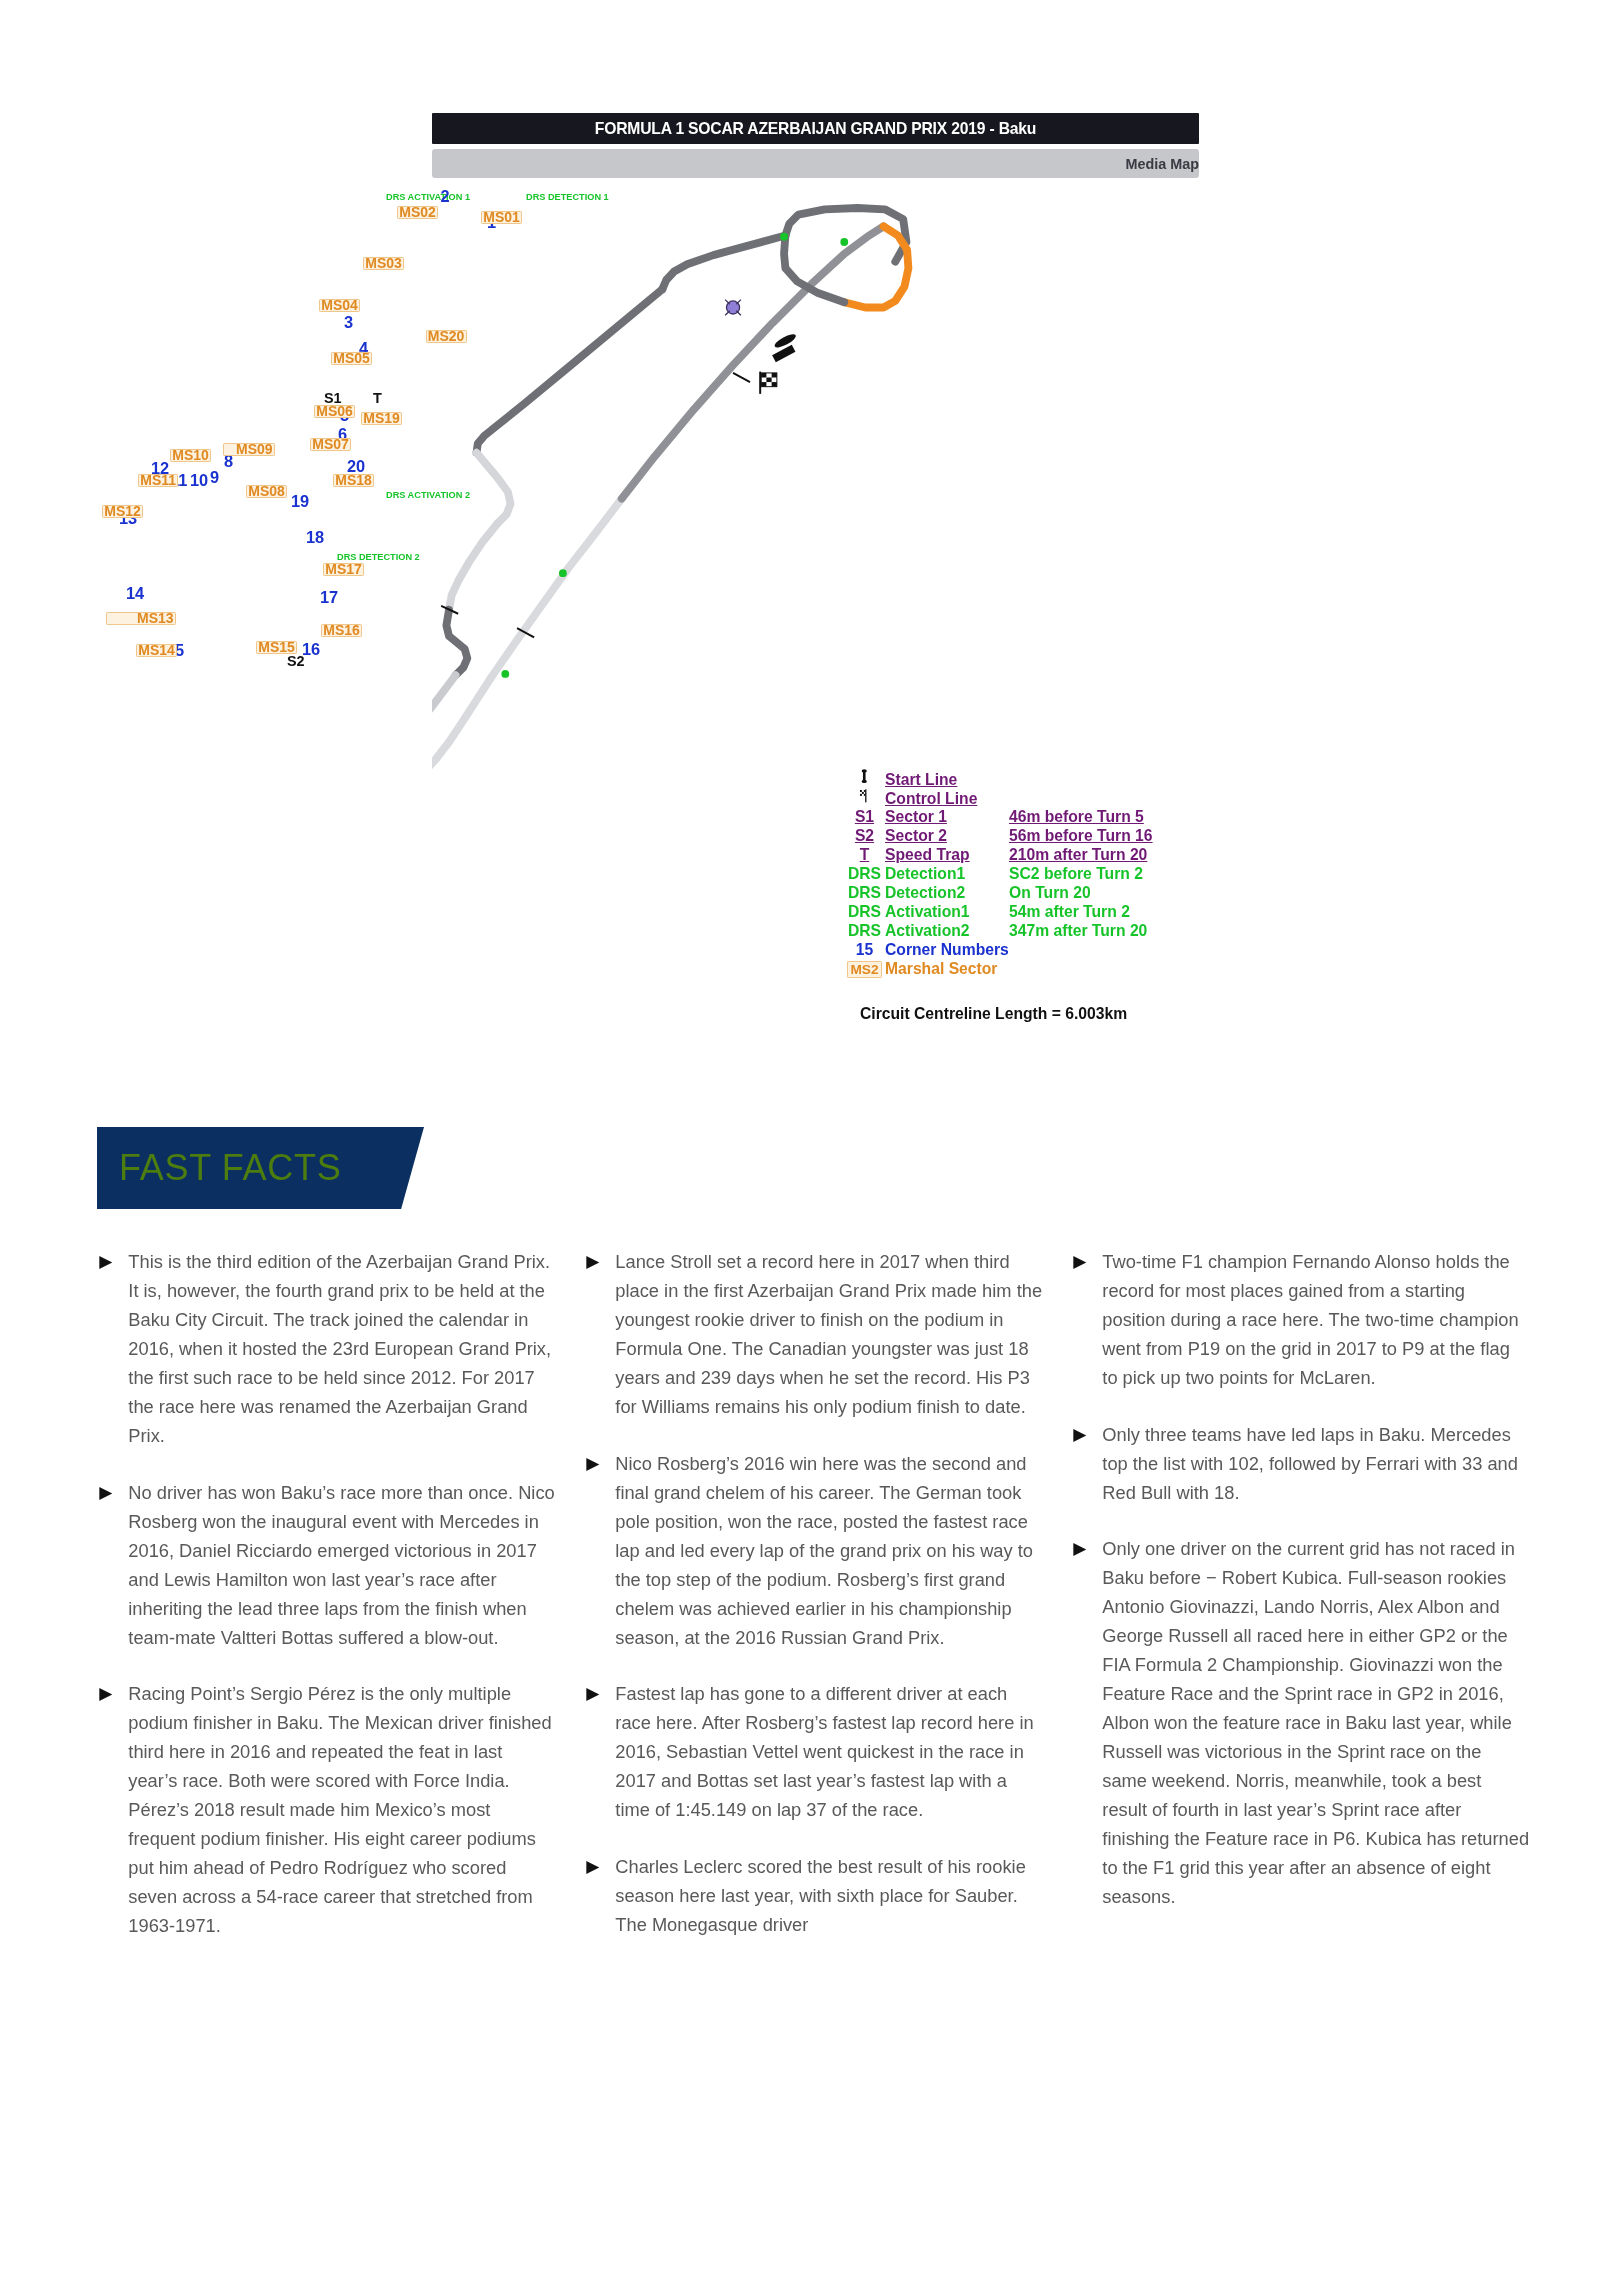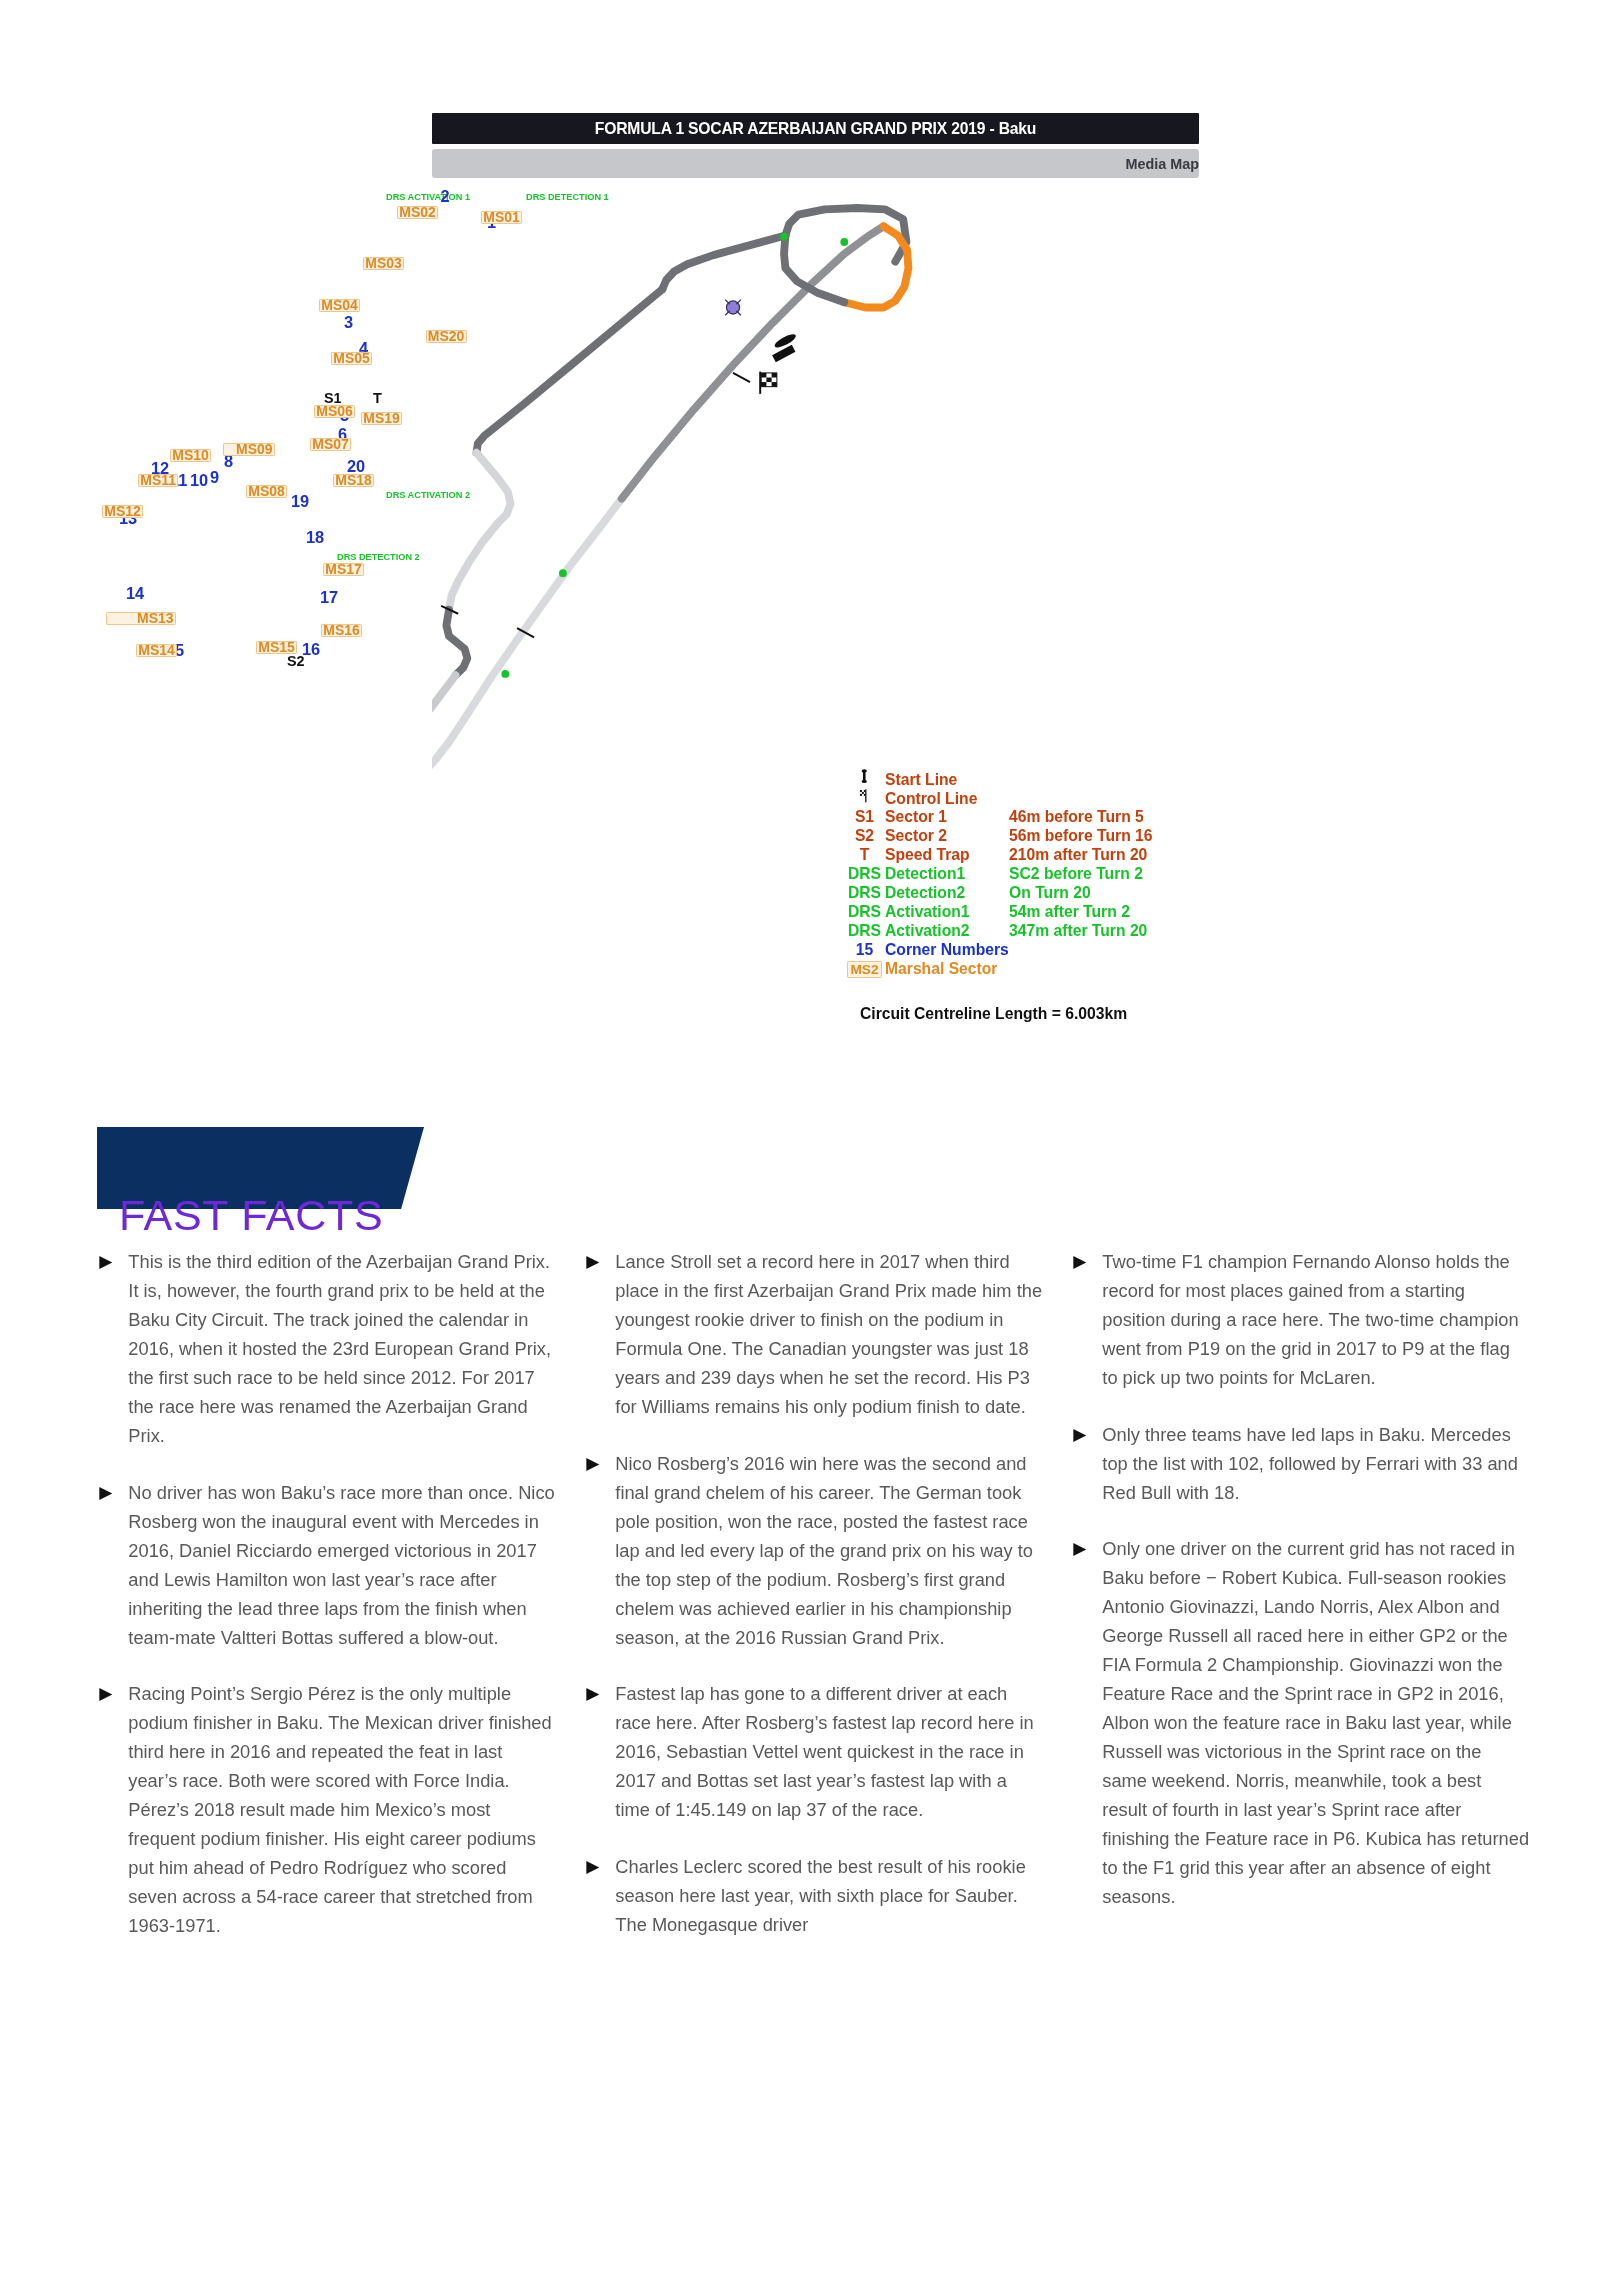--- a/index.html
+++ b/index.html
@@ -99,21 +99,21 @@
     display: flex;
     align-items: baseline;
     height: 19px;
     font-size: 15.7px;
     font-weight: bold;
     line-height: 19px;
   }
   .lg-sym { width: 41px; text-align: center; flex: 0 0 41px; }
   .lg-name { width: 124px; flex: 0 0 124px; }
   .lg-val { flex: 1 1 auto; }
-  .lg-black { color: #c2410c; }
+  .lg-black { color: #701a75; text-decoration: underline; }
   .lg-green { color: #16c429; }
   .lg-blue  { color: #1a32cf; }
   .lg-orange{ color: #e08a22; }
   .lg-ms-box {
     color: #e08a22;
     background: #fdf1e0;
     border: 0.7px solid #f0c58a;
     border-radius: 1.3px;
     padding: 0 2.6px;
     font-size: 13.7px;
@@ -135,26 +135,25 @@
   }
   #fastfacts-banner .shape {
     position: absolute; inset: 0;
     background: #0a2f60;
     clip-path: polygon(0 0, 100% 0, 93% 100%, 0 100%);
   }
   #fastfacts-banner .txt {
     position: absolute;
     left: 22px; top: 50%;
     transform: translateY(-50%);
-    color: #6d28d9;
-    font-size: 43px;
+    color: #4d7c0f;
+    font-size: 36px;
     font-weight: 300;
     letter-spacing: 0.7px;
     font-family: "Liberation Sans", sans-serif;
-    margin-top: 47px;
   }
 
   #facts-grid {
     position: absolute;
     left: 98px; top: 1247px;
     width: 1433px;
     display: flex;
     gap: 29px;
   }
   .facts-col {

